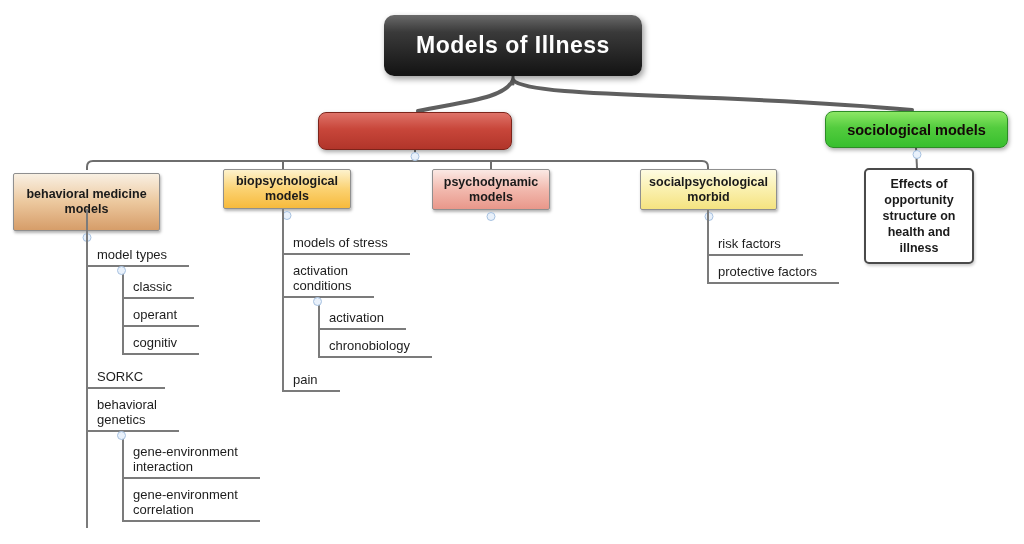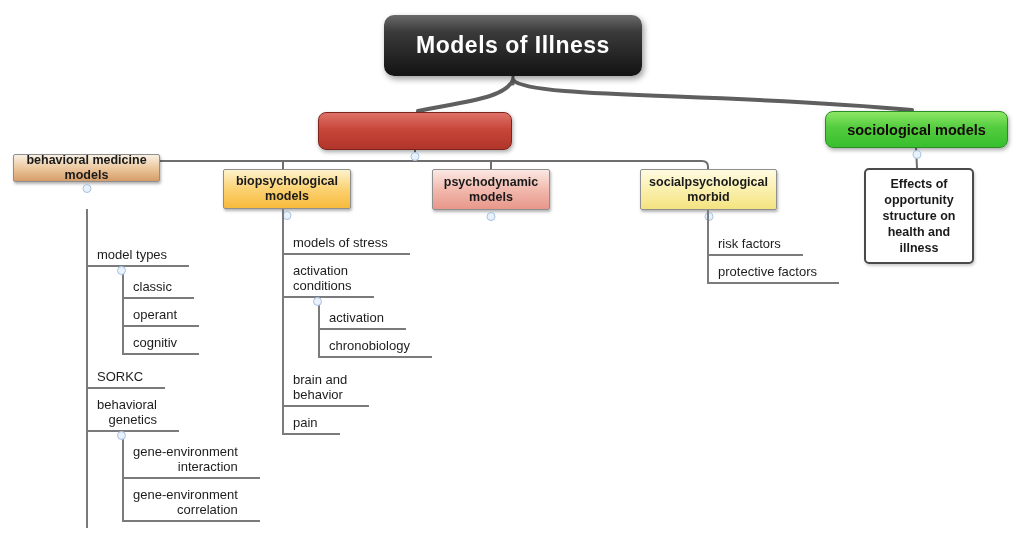--- a/index.html
+++ b/index.html
@@ -89,21 +89,21 @@
   </div>
 
   <div class="nbox l1 psych" style="left:318px;top:112px;width:194px;height:38px;">
     <span class="dot box-dot"></span>
   </div>
   <div class="nbox l1 socio" style="left:825px;top:111px;width:183px;height:37px;">
     <span class="lbl">sociological models</span>
     <span class="dot box-dot"></span>
   </div>
 
-  <div class="nbox l2 behav" style="left:13px;top:154px;width:147px;height:28px;">
+  <div class="nbox l2 behav" style="left:13px;top:173px;width:147px;height:58px;">
     <span class="lbl">behavioral medicine
 models</span>
     <span class="dot box-dot"></span>
   </div>
   <div class="nbox l2 biops" style="left:223px;top:169px;width:128px;height:40px;">
     <span class="lbl">biopsychological
 models</span>
     <span class="dot box-dot"></span>
   </div>
   <div class="nbox l2 pdyn" style="left:432px;top:169px;width:118px;height:41px;">
@@ -118,21 +118,21 @@
   </div>
 
   <div class="nbox plain" style="left:864px;top:168px;width:110px;height:96px;padding:4px;">
     <span class="lbl">Effects of
 opportunity
 structure on
 health and
 illness</span>
   </div>
 
-  <div class="tree low" style="left:86px;top:209px;text-align:right;">
+  <div class="tree low" style="left:86px;top:209px;">
     <div class="node">model types</div>
     <div class="branch">
       <span class="dot branch-dot"></span>
       <div class="node">classic</div>
       <div class="node">operant</div>
       <div class="node">cognitiv</div>
     </div>
     <div class="node">SORKC</div>
     <div class="node">behavioral
 genetics</div>
@@ -147,22 +147,20 @@
 
   <div class="tree" style="left:282px;top:209px;">
     <div class="node">models of stress</div>
     <div class="node">activation
 conditions</div>
     <div class="branch">
       <span class="dot branch-dot"></span>
       <div class="node">activation</div>
       <div class="node">chronobiology</div>
     </div>
-    <div class="node">brain and
-behavior</div>
     <div class="node">pain</div>
   </div>
 
 
   <div class="tree" style="left:707px;top:210px;">
     <div class="node">risk factors</div>
     <div class="node">protective factors</div>
   </div>
 
 </div>

